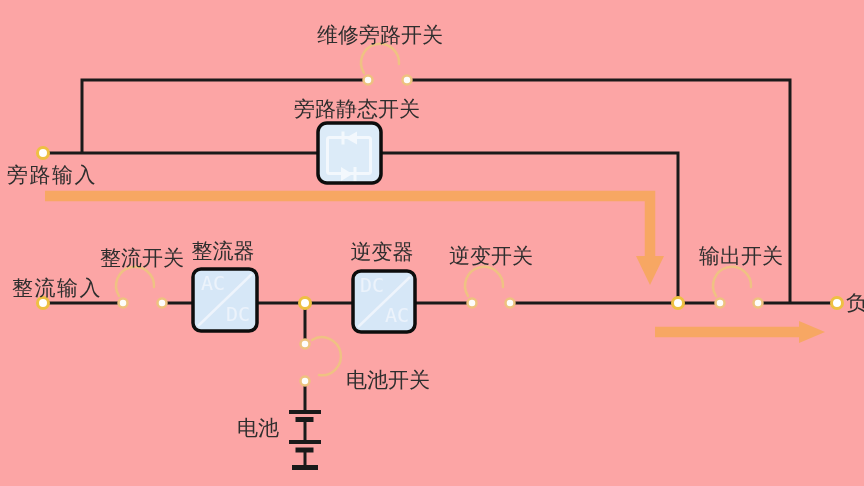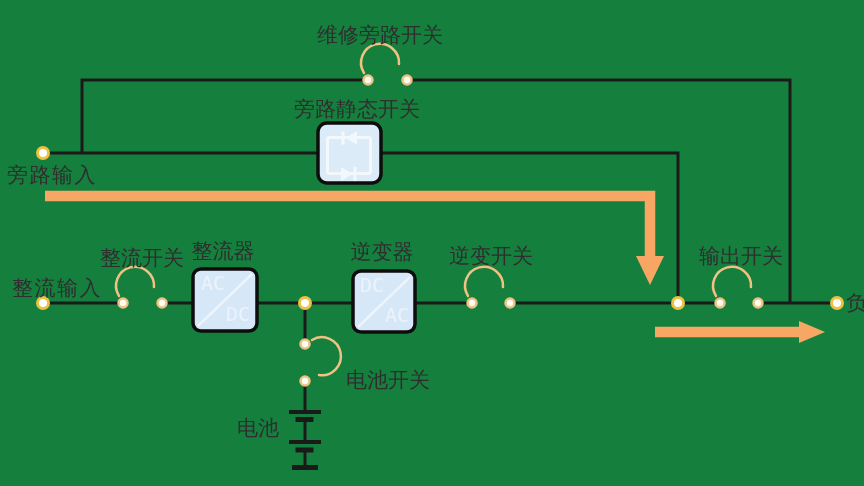--- a/index.html
+++ b/index.html
@@ -1,17 +1,17 @@
 <!DOCTYPE html>
 <html><head>
 <meta charset="utf-8">
 <style>
   html,body{margin:0;padding:0;}
   body{background:#e9e9e7;font-family:"Liberation Serif",serif;}
-  .canvas{position:relative;width:864px;height:486px;background:#15803d;overflow:hidden;}
+  .canvas{position:relative;width:864px;height:486px;background:#fca5a5;overflow:hidden;}
   svg{display:block;}
   .wire{stroke:#1a1a1a;stroke-width:3;fill:none;}
   .flow{stroke:#f7a763;stroke-width:10.5;fill:none;stroke-linejoin:miter;}
   .flow-head{fill:#f7a763;stroke:none;}
   .sw-arc{stroke:#efc283;stroke-width:2.5;fill:none;stroke-linecap:round;}
   .sw-dot{fill:#fdfdfb;stroke:#eec27f;stroke-width:2.5;}
   .term{fill:#ffffff;stroke:#eec043;stroke-width:3;}
   .block{fill:#d6e7f7;stroke:#0d0d0d;stroke-width:3.5;}
   .block-static{fill:#dcebf8;stroke:#0d0d0d;stroke-width:3.5;}
   .glyph-stroke{stroke:#f3f8fd;stroke-width:3;fill:none;}

